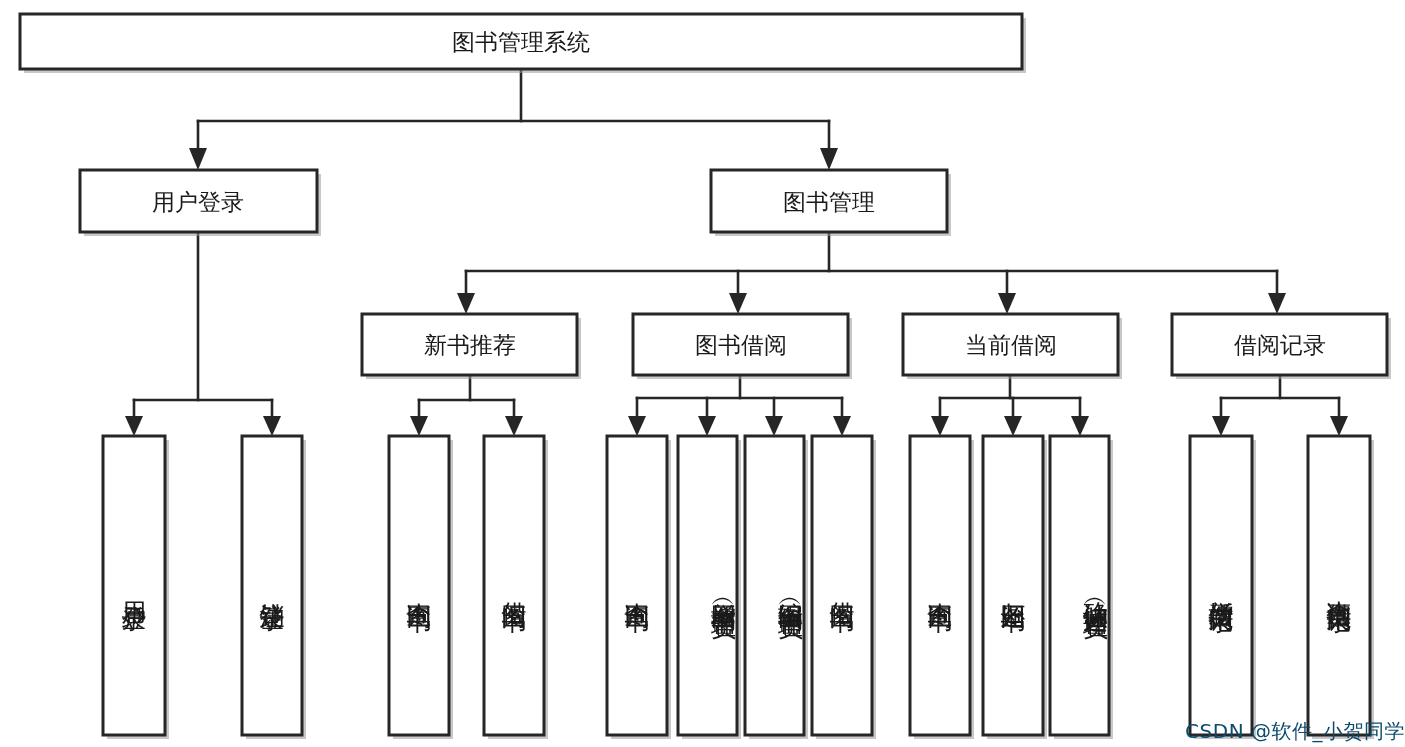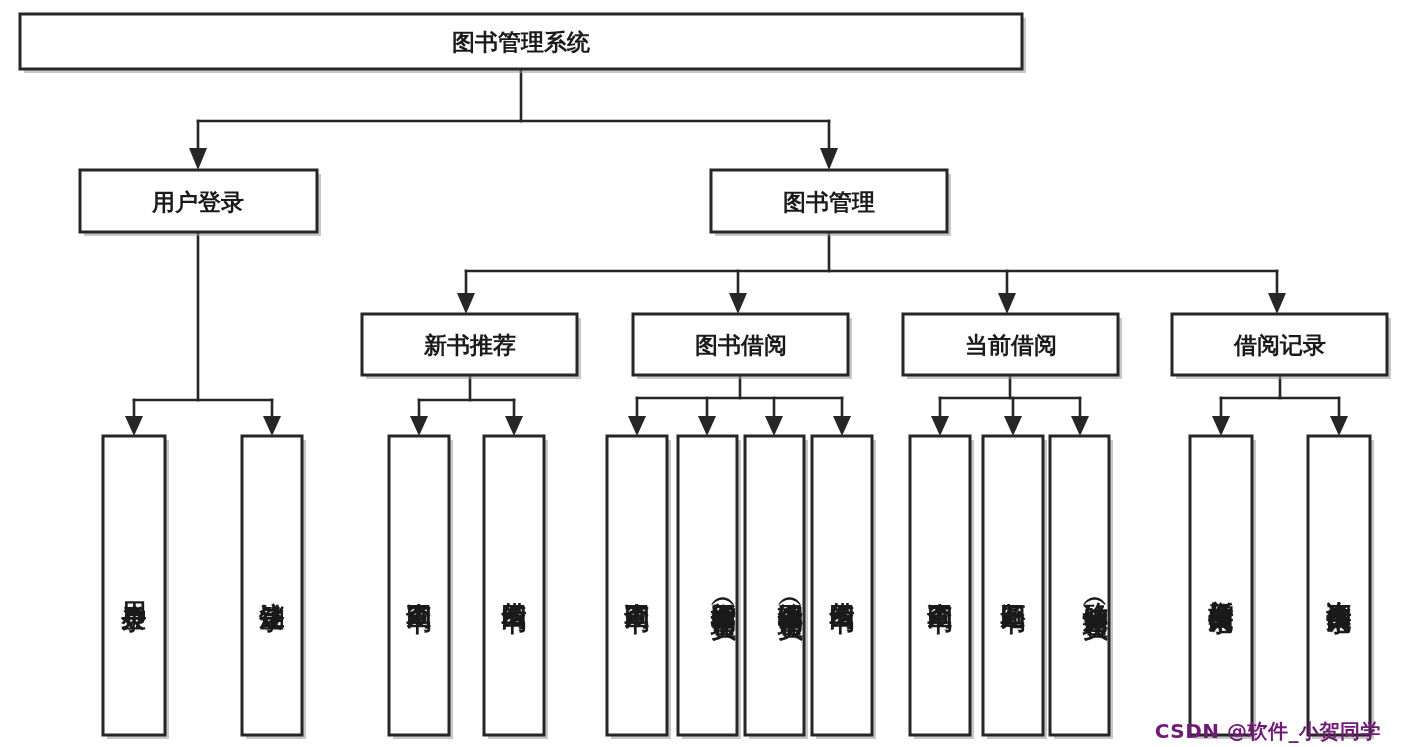--- a/index.html
+++ b/index.html
@@ -11,21 +11,20 @@
     width: 1405px;
     height: 747px;
     overflow: hidden;
     font-family: "DejaVu Sans", "Liberation Sans", sans-serif;
   }
   #diagram-root {
     position: relative;
     width: 1405px;
     height: 747px;
     background: #ffffff;
-    font-weight: bold;
   }
   svg#diagram-canvas {
     position: absolute;
     left: 0;
     top: 0;
     width: 1405px;
     height: 747px;
   }
   .node-box {
     fill: #ffffff;
@@ -71,25 +70,25 @@
     align-items: center;
     justify-content: center;
   }
   .leaf-label.anchor-top {
     display: flex;
     align-items: flex-start;
     justify-content: center;
   }
   .watermark {
     position: absolute;
-    right: 24px;
+    right: 0;
     bottom: 2px;
     font-family: "DejaVu Sans", "Liberation Sans", sans-serif;
     font-size: 20px;
-    color: #701a75;
+    color: #0c4a6e;
     letter-spacing: 0.5px;
     white-space: nowrap;
     user-select: none;
   }
 </style>
 </head>
 <body>
 
 <div id="diagram-root">
 

